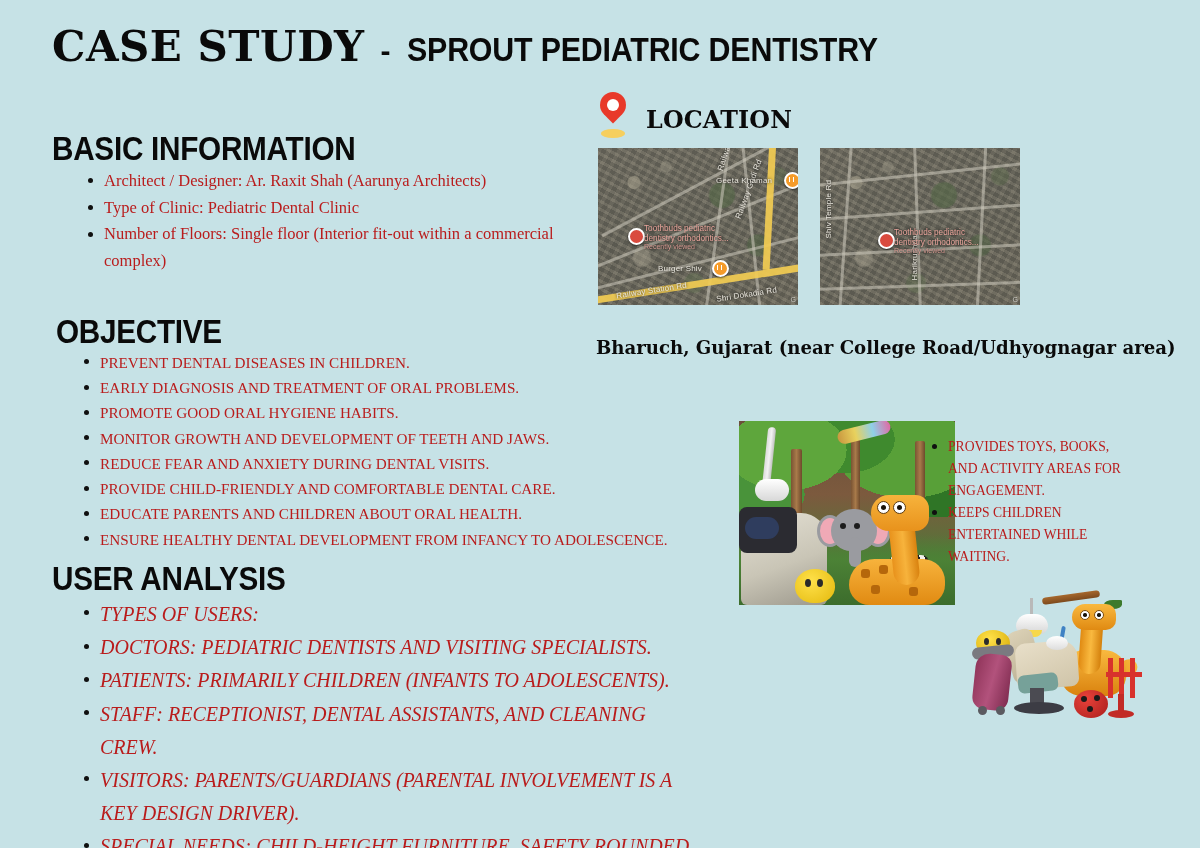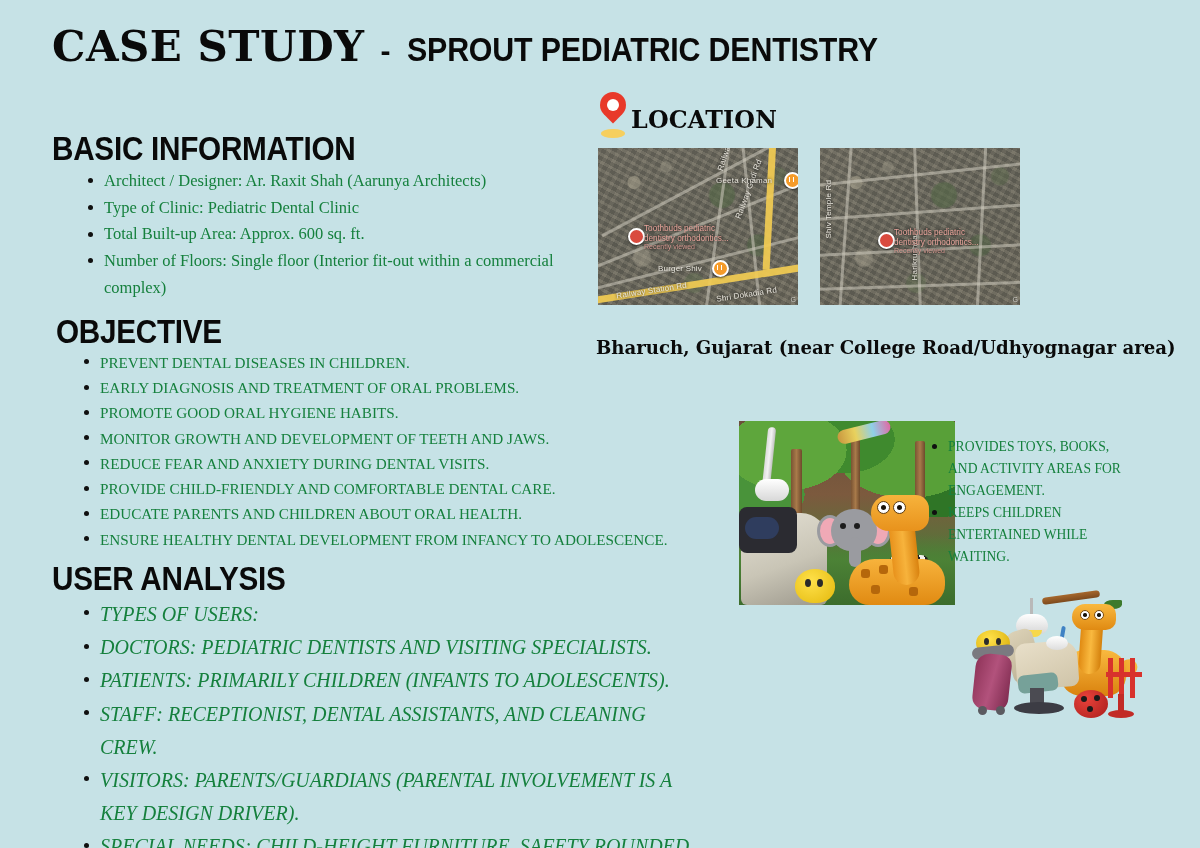--- a/index.html
+++ b/index.html
@@ -76,21 +76,21 @@
 
   
   ul.blist {
     position: absolute;
     margin: 0;
     padding: 0 0 0 24px;
     list-style: none;
   }
   ul.blist > li {
     position: relative;
-    color: #15803d;
+    color: #b91c1c;
     padding-left: 16px;
   }
   ul.blist > li::before {
     content: "";
     position: absolute;
     left: 0;
     top: 0.62em;
     width: 5px;
     height: 5px;
     border-radius: 50%;
@@ -147,21 +147,21 @@
     padding-left: 8px;
   }
 
   
   .loc-header {
     position: absolute;
     left: 596px;
     top: 92px;
     display: flex;
     align-items: flex-end;
-    gap: 1px;
+    gap: 16px;
   }
   .pin-wrap {
     position: relative;
     width: 34px;
     height: 46px;
   }
   .pin-shadow {
     position: absolute;
     left: 5px;
     bottom: 0px;
@@ -721,21 +721,20 @@
   <div class="title-row">
     <span class="title-main">CASE STUDY</span>
     <span class="title-dash">-</span>
     <span class="title-sub">SPROUT PEDIATRIC DENTISTRY</span>
   </div>
 
   <div class="sec-head" id="basic-head">BASIC INFORMATION</div>
   <ul class="blist" id="basic-list">
     <li>Architect / Designer: Ar. Raxit Shah (Aarunya Architects)</li>
     <li>Type of Clinic: Pediatric Dental Clinic</li>
-    <li>Total Built-up Area: Approx. 600 sq. ft.</li>
     <li>Number of Floors: Single floor (Interior fit-out within a commercial complex)</li>
   </ul>
 
   <div class="sec-head" id="objective-head">OBJECTIVE</div>
   <ul class="blist" id="objective-list">
     <li>Prevent dental diseases in children.</li>
     <li>Early diagnosis and treatment of oral problems.</li>
     <li>Promote good oral hygiene habits.</li>
     <li>Monitor growth and development of teeth and jaws.</li>
     <li>Reduce fear and anxiety during dental visits.</li>

